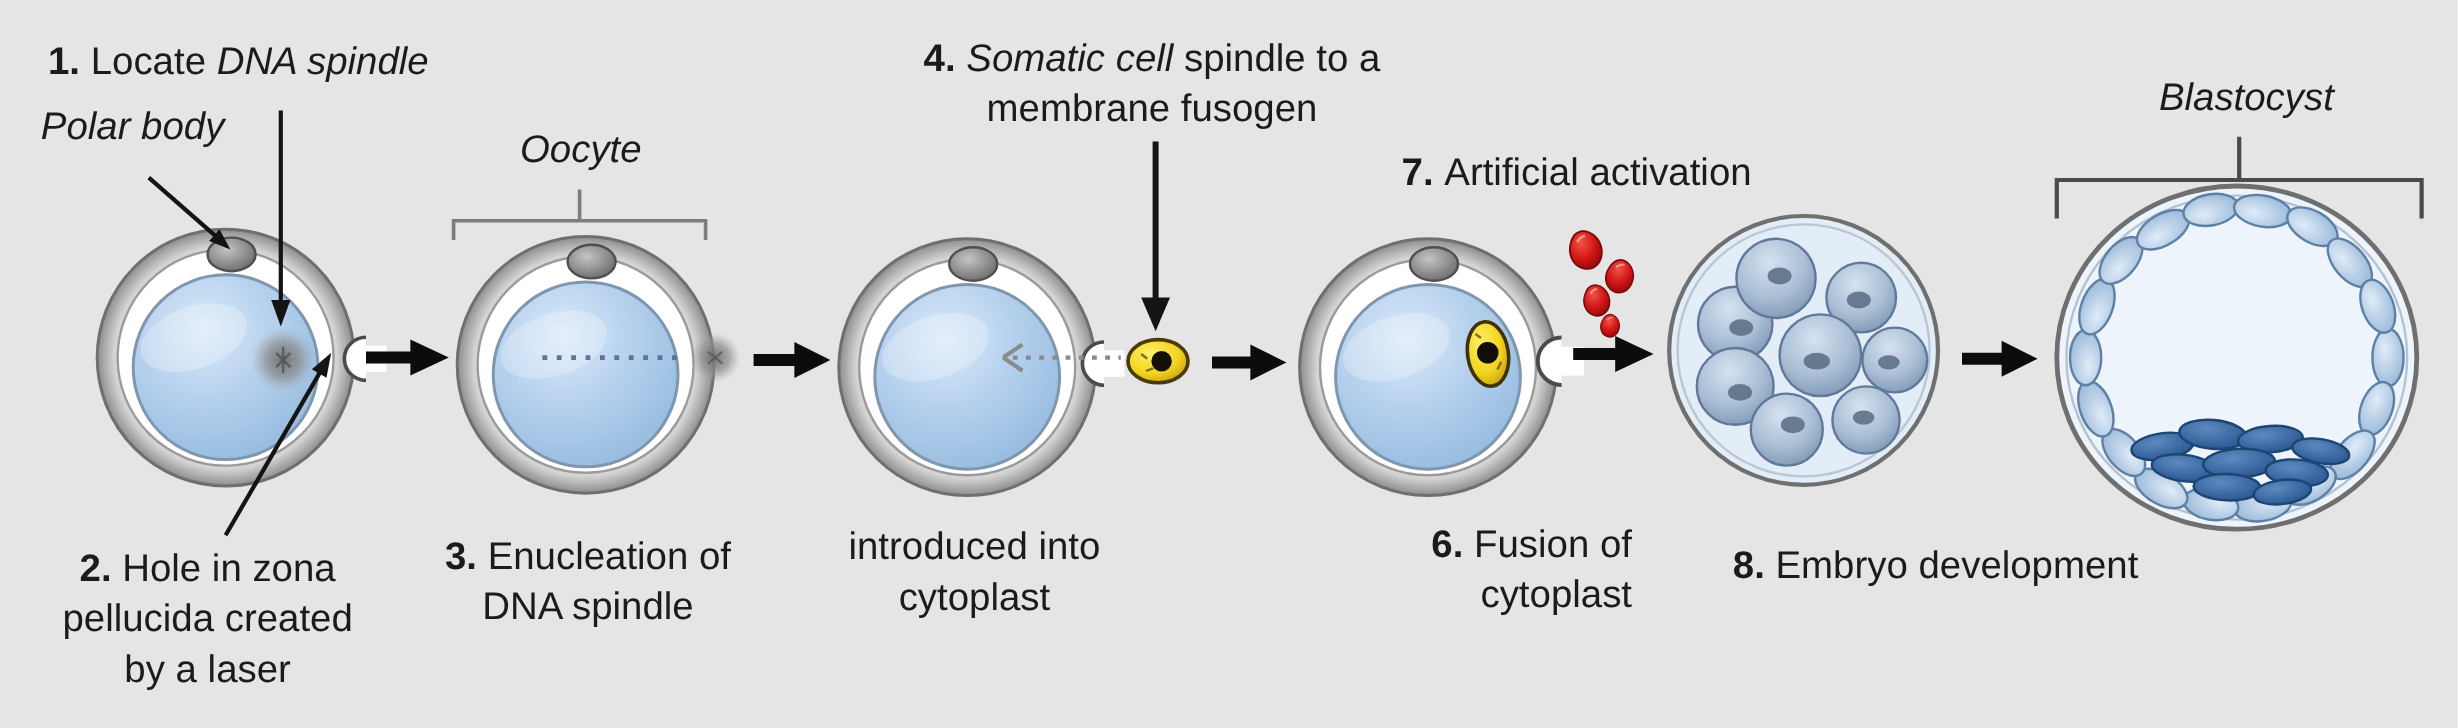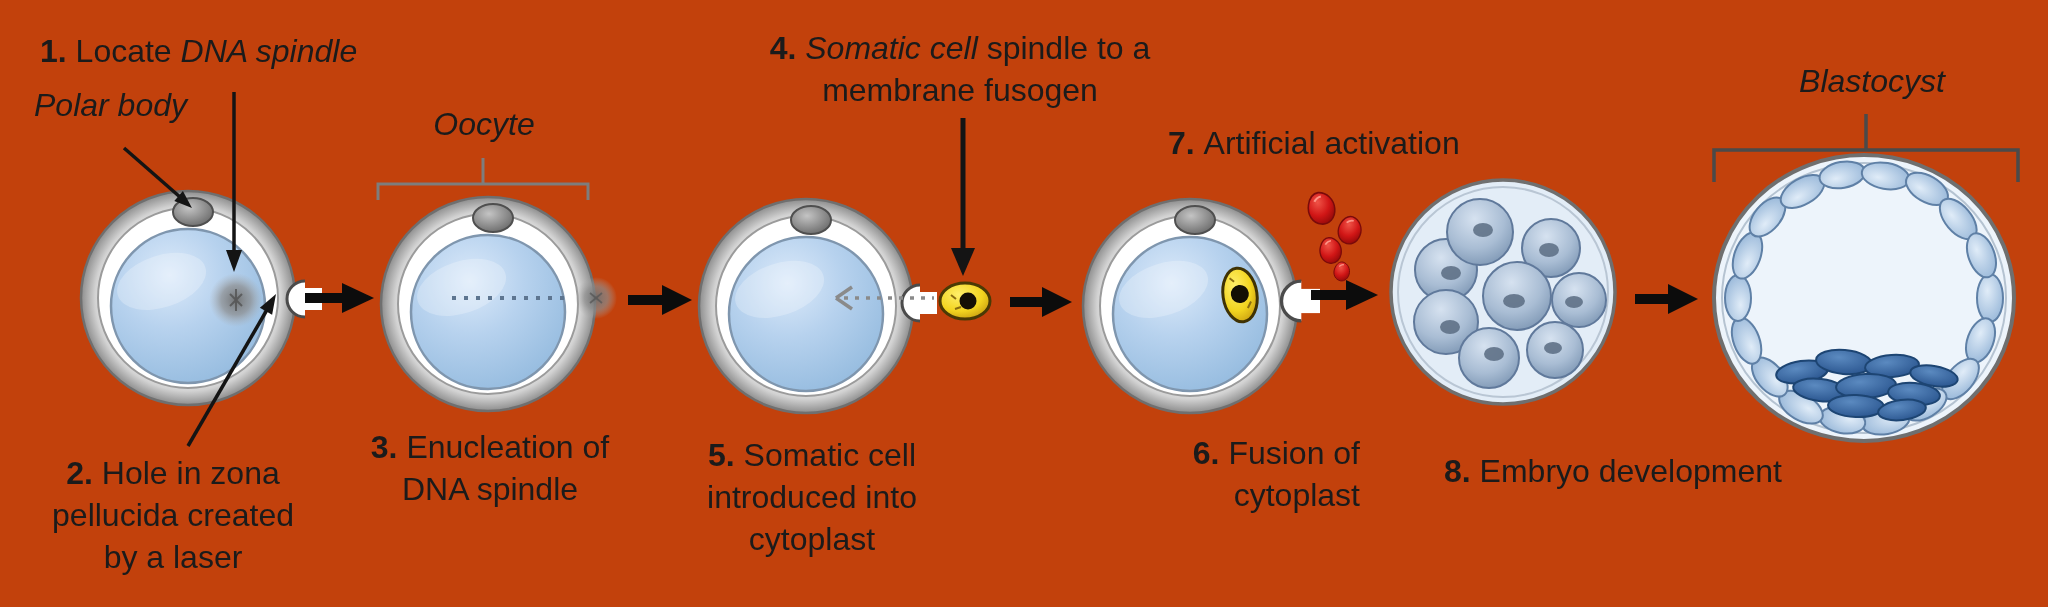--- a/index.html
+++ b/index.html
@@ -1,19 +1,19 @@
 <!DOCTYPE html>
 <html><head>
 <meta charset="utf-8">
 <style>
   html,body{margin:0;padding:0;background:#ffffff;}
   .canvas{
     position:relative;
     width:2048px;height:607px;
-    background:#c2410c;
+    background:#e5e5e5;
     font-family:"Liberation Sans", sans-serif;
     color:#1b1b1b;
     overflow:hidden;
   }
   .art{position:absolute;left:0;top:0;width:2048px;height:607px;}
   .lbl{
     position:absolute;
     font-size:32px;
     line-height:42px;
     white-space:nowrap;
@@ -261,32 +261,31 @@
   <div class="lbl" style="left:34px;top:84px;font-style:italic;">
     <span>Polar body</span>
   </div>
 
   <div class="lbl center" style="left:23px;top:452px;width:300px;">
     <div><b>2. </b><span>Hole in zona</span></div>
     <div><span>pellucida created</span></div>
     <div><span>by a laser</span></div>
   </div>
 
-  <div class="lbl center" style="left:330px;top:426px;width:320px;">
+  <div class="lbl center" style="left:330px;top:442px;width:320px;">
     <div><b>3. </b><span>Enucleation of</span></div>
     <div><span>DNA spindle</span></div>
   </div>
 
   <div class="lbl center" style="left:720px;top:27px;width:480px;">
     <div><b>4. </b><i>Somatic cell </i><span>spindle to a</span></div>
     <div><span>membrane fusogen</span></div>
   </div>
 
   <div class="lbl center" style="left:652px;top:434px;width:320px;">
-    <div><b>5. </b><span>Somatic cell</span></div>
     <div><span>introduced into</span></div>
     <div><span>cytoplast</span></div>
   </div>
 
   <div class="lbl center" style="left:1040px;top:432px;width:320px;text-align:right;">
     <div><b>6. </b><span>Fusion of</span></div>
     <div><span>cytoplast</span></div>
   </div>
 
   <div class="lbl" style="left:1168px;top:122px;">

